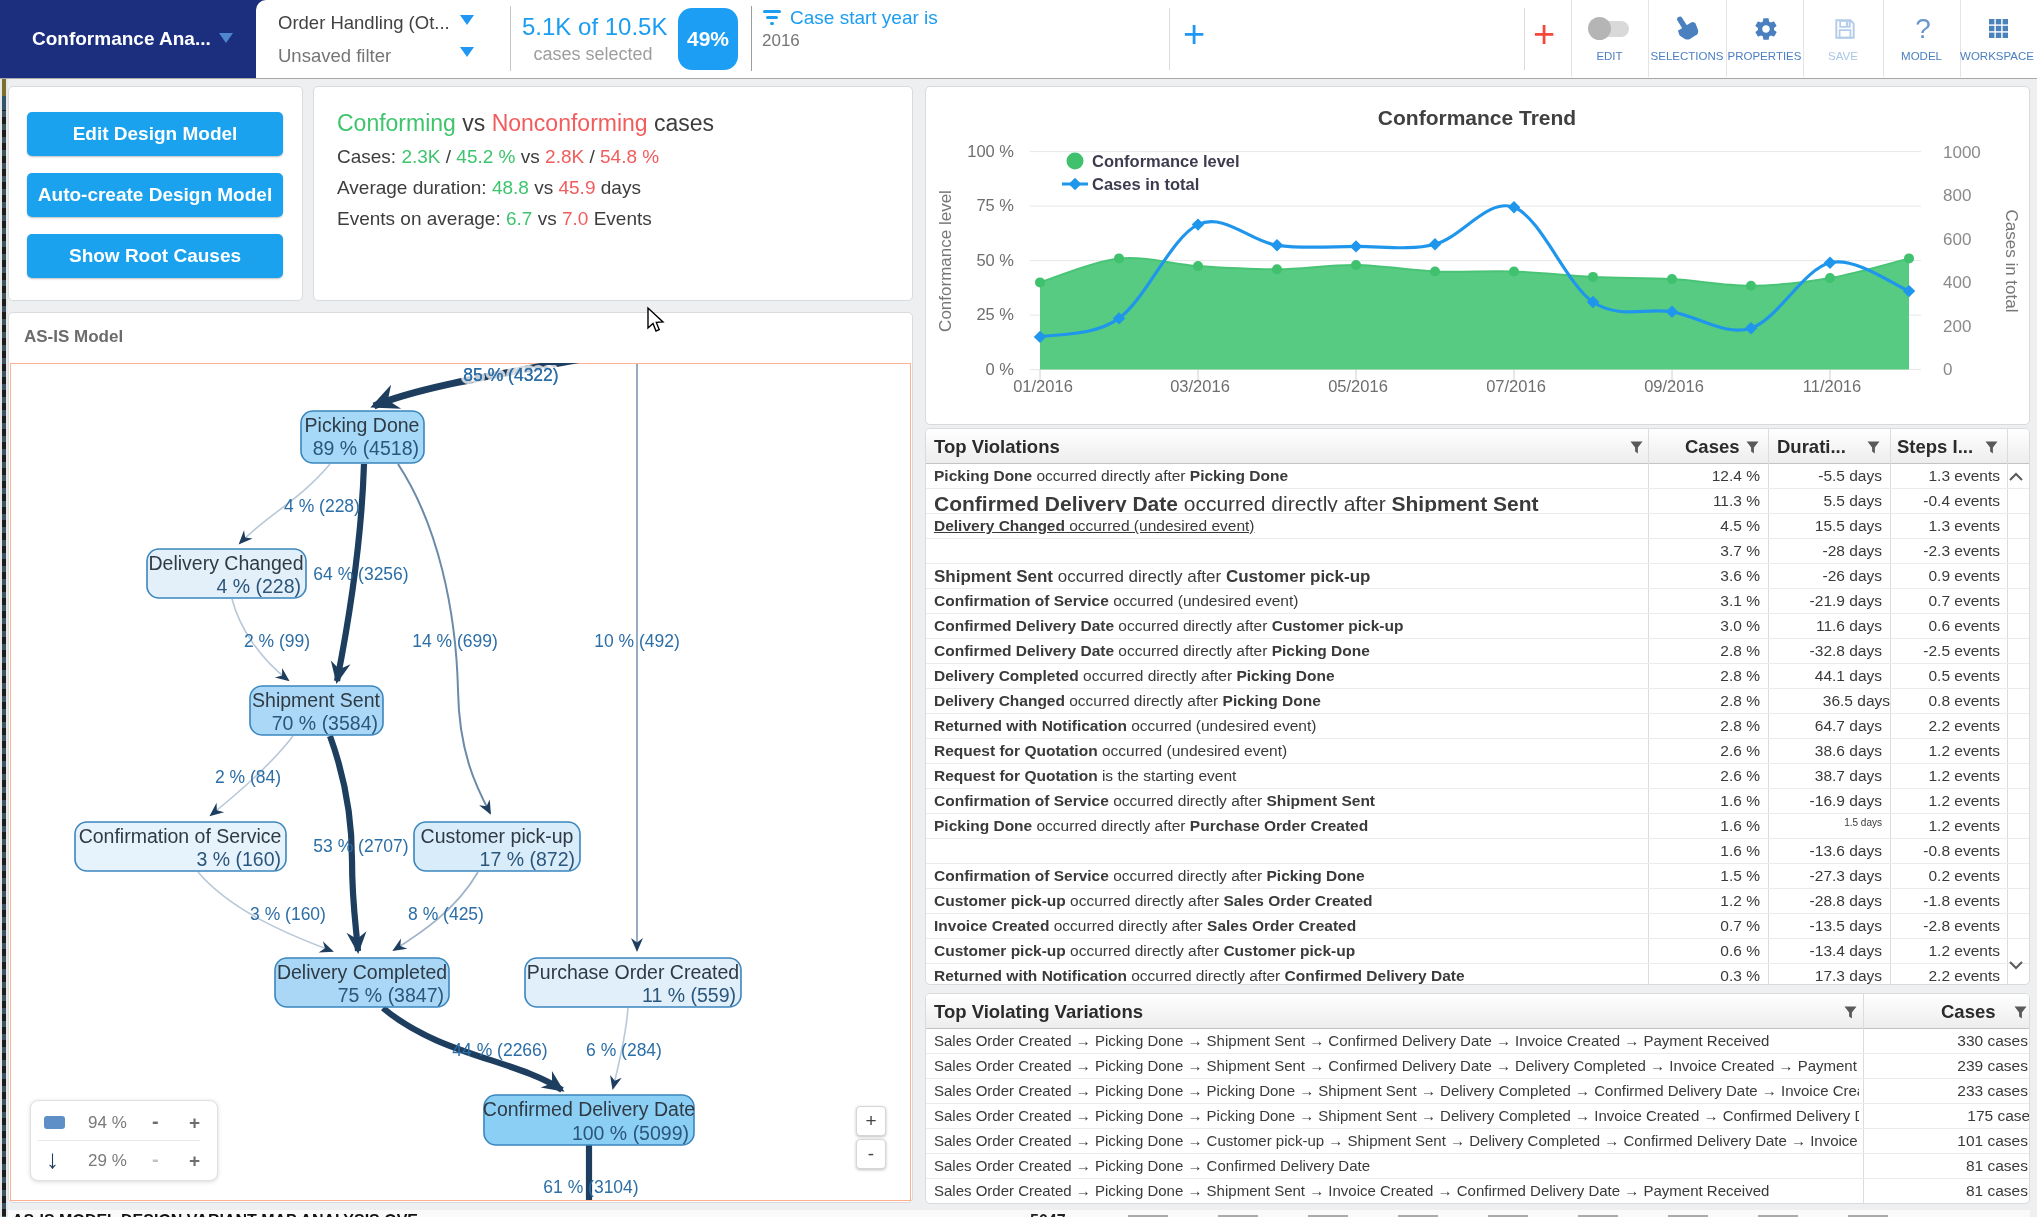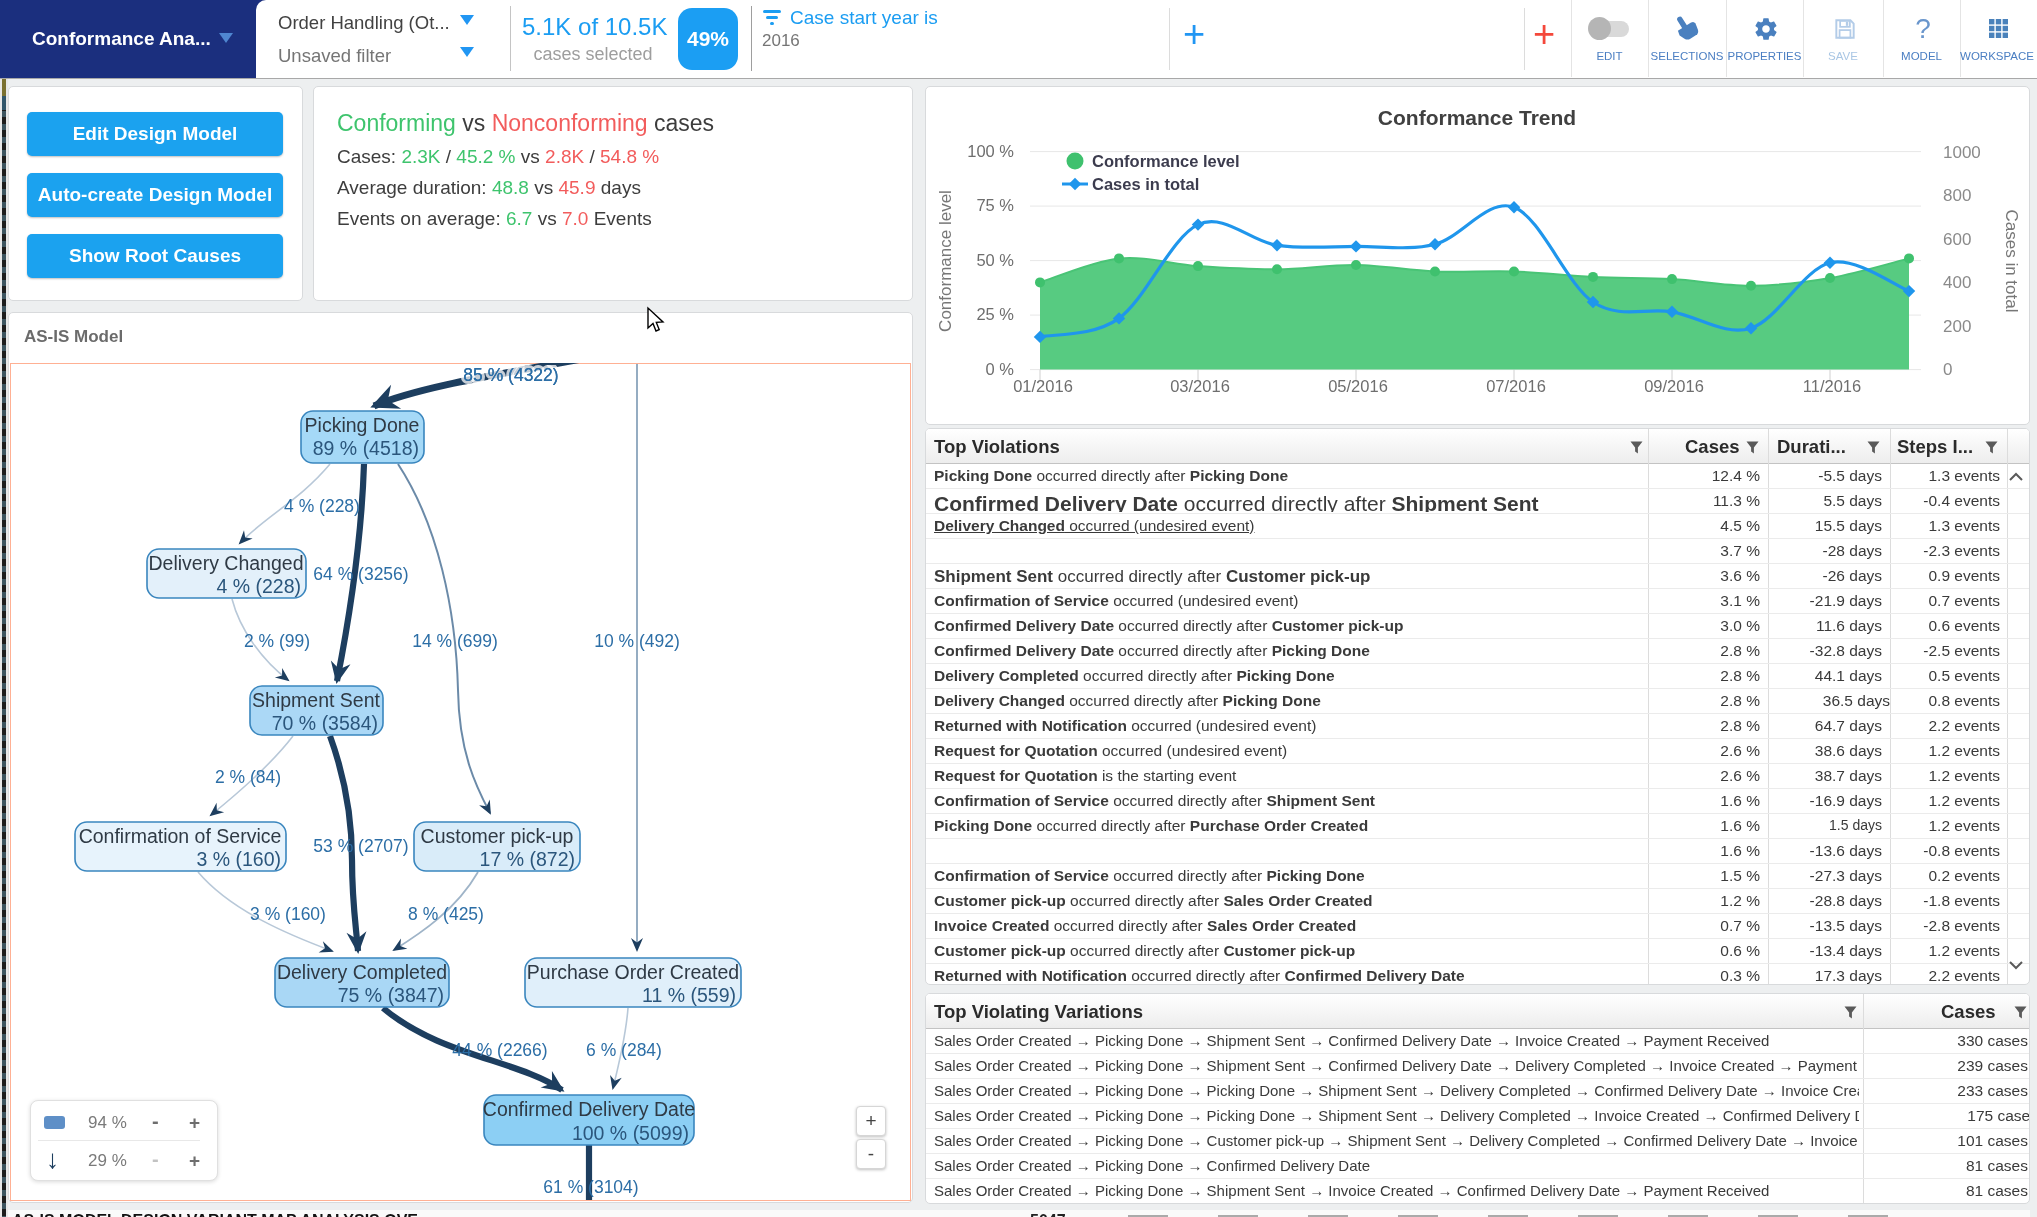--- a/index.html
+++ b/index.html
@@ -387,21 +387,21 @@
   <div style="position:absolute;left:842px;top:338px;width:114px;text-align:right;font-size:15.5px;color:#3a3a3a;">38.7 days</div>
   <div style="position:absolute;left:964px;top:338px;width:110px;text-align:right;font-size:15.5px;color:#3a3a3a;">1.2 events</div>
   <div style="position:absolute;left:0;top:360px;width:1103px;height:25px;border-bottom:1px solid #ebebeb;"></div>
   <div style="position:absolute;left:8px;top:363px;width:710px;height:20px;font-size:15.5px;color:#3a3a3a;white-space:nowrap;overflow:hidden;"><b>Confirmation of Service</b> occurred directly after <b>Shipment Sent</b></div>
   <div style="position:absolute;left:722px;top:363px;width:112px;text-align:right;font-size:15.5px;color:#3a3a3a;">1.6 %</div>
   <div style="position:absolute;left:842px;top:363px;width:114px;text-align:right;font-size:15.5px;color:#3a3a3a;">-16.9 days</div>
   <div style="position:absolute;left:964px;top:363px;width:110px;text-align:right;font-size:15.5px;color:#3a3a3a;">1.2 events</div>
   <div style="position:absolute;left:0;top:385px;width:1103px;height:25px;border-bottom:1px solid #ebebeb;"></div>
   <div style="position:absolute;left:8px;top:388px;width:710px;height:20px;font-size:15.5px;color:#3a3a3a;white-space:nowrap;overflow:hidden;"><b>Picking Done</b> occurred directly after <b>Purchase Order Created</b></div>
   <div style="position:absolute;left:722px;top:388px;width:112px;text-align:right;font-size:15.5px;color:#3a3a3a;">1.6 %</div>
-  <div style="position:absolute;left:842px;top:388px;width:114px;text-align:right;font-size:14px;color:#3a3a3a;">1.5 days</div>
+  <div style="position:absolute;left:842px;top:388px;width:114px;text-align:right;font-size:10px;color:#3a3a3a;">1.5 days</div>
   <div style="position:absolute;left:964px;top:388px;width:110px;text-align:right;font-size:15.5px;color:#3a3a3a;">1.2 events</div>
   <div style="position:absolute;left:0;top:410px;width:1103px;height:25px;border-bottom:1px solid #ebebeb;"></div>
   <div style="position:absolute;left:722px;top:413px;width:112px;text-align:right;font-size:15.5px;color:#3a3a3a;">1.6 %</div>
   <div style="position:absolute;left:842px;top:413px;width:114px;text-align:right;font-size:15.5px;color:#3a3a3a;">-13.6 days</div>
   <div style="position:absolute;left:964px;top:413px;width:110px;text-align:right;font-size:15.5px;color:#3a3a3a;">-0.8 events</div>
   <div style="position:absolute;left:0;top:435px;width:1103px;height:25px;border-bottom:1px solid #ebebeb;"></div>
   <div style="position:absolute;left:8px;top:438px;width:710px;height:20px;font-size:15.5px;color:#3a3a3a;white-space:nowrap;overflow:hidden;"><b>Confirmation of Service</b> occurred directly after <b>Picking Done</b></div>
   <div style="position:absolute;left:722px;top:438px;width:112px;text-align:right;font-size:15.5px;color:#3a3a3a;">1.5 %</div>
   <div style="position:absolute;left:842px;top:438px;width:114px;text-align:right;font-size:15.5px;color:#3a3a3a;">-27.3 days</div>
   <div style="position:absolute;left:964px;top:438px;width:110px;text-align:right;font-size:15.5px;color:#3a3a3a;">0.2 events</div>

